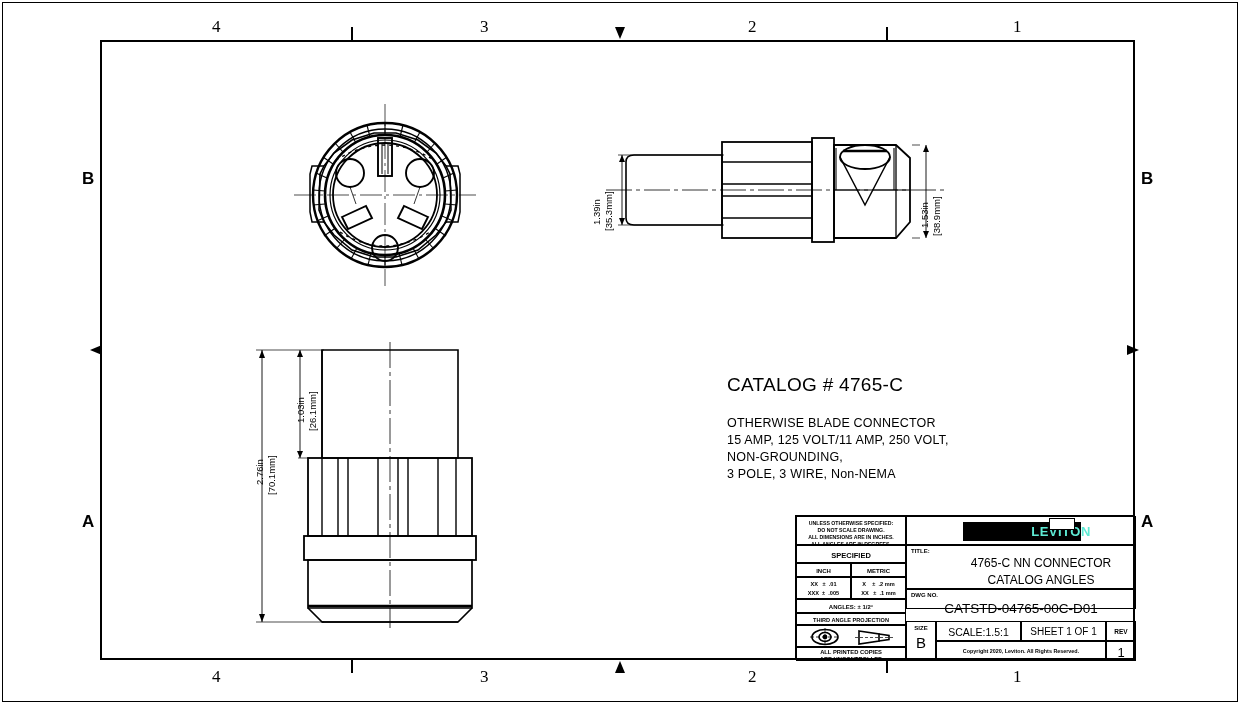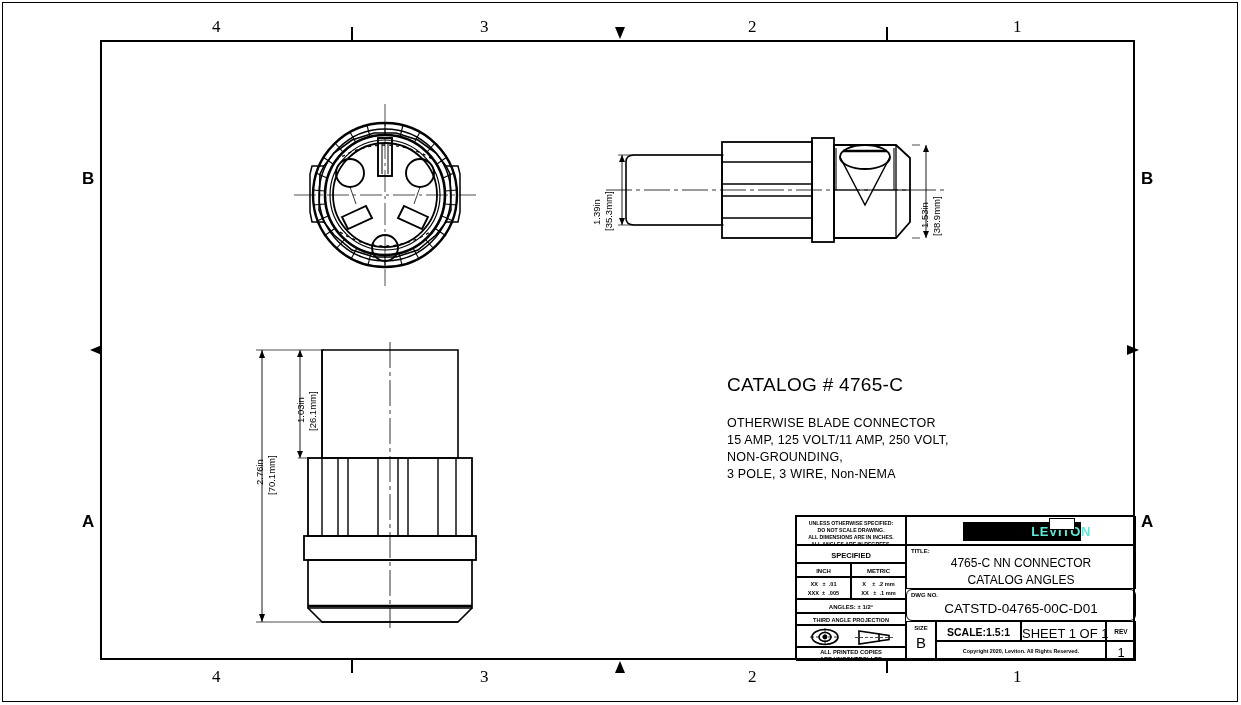--- a/index.html
+++ b/index.html
@@ -26,21 +26,21 @@
   .cat-title{font-size:19px;font-family:"Liberation Sans",sans-serif;letter-spacing:0.3px;}
   .cat-line{font-size:12.5px;font-family:"Liberation Sans",sans-serif;letter-spacing:0.2px;}
 
   
   .tb{position:absolute;left:795px;top:515px;width:340px;height:145px;border:1.6px solid #000;box-sizing:border-box;}
   .tb div{position:absolute;box-sizing:border-box;}
   .tb .cell{border:1.1px solid #000;}
   .tbtxt{position:absolute;white-space:pre;text-align:center;width:100%;}
   .tiny{font-size:5.2px;font-weight:bold;font-family:"Liberation Sans",sans-serif;letter-spacing:0px;}
   .sm{font-size:7.5px;font-weight:bold;font-family:"Liberation Sans",sans-serif;}
-  .md{font-size:12px;font-family:"Liberation Sans",sans-serif;}
+  .md{font-size:12px;font-family:"Liberation Sans",sans-serif;margin-left:20px;}
   .lg{font-size:13.5px;font-family:"Liberation Sans",sans-serif;}
 
   svg{display:block;}
   .arrow{position:absolute;}
 </style>
 </head>
 <body>
 
 <div id="sheet">
 
@@ -314,35 +314,35 @@
       </div>
       <div style="position:absolute;left:142px;top:1px;width:26px;height:12px;background:#fff;border:1.4px solid #000;"></div>
     </div>
 
     <div class="cell" style="left:110px;top:29px;width:230px;height:44px;">
       <div style="position:absolute;left:4px;top:2px;font-size:6px;font-weight:bold;font-family:'Liberation Sans',sans-serif;">TITLE:</div>
       <div class="tbtxt md" style="top:10px;">4765-C NN CONNECTOR</div>
       <div class="tbtxt md" style="top:27px;">CATALOG ANGLES</div>
     </div>
 
-    <div class="cell" style="left:110px;top:73px;width:230px;height:32px;border-radius:6px;">
+    <div class="cell" style="left:110px;top:73px;width:230px;height:20px;">
       <div style="position:absolute;left:4px;top:2px;font-size:6px;font-weight:bold;font-family:'Liberation Sans',sans-serif;">DWG NO.</div>
       <div class="tbtxt lg" style="top:11px;">CATSTD-04765-00C-D01</div>
     </div>
 
     <div class="cell" style="left:110px;top:105px;width:30px;height:40px;">
       <div class="tbtxt tiny" style="top:3px;font-size:6px;">SIZE</div>
       <div class="tbtxt" style="top:12px;font-size:15px;font-family:'Liberation Sans',sans-serif;">B</div>
     </div>
 
-    <div class="cell" style="left:140px;top:105px;width:85px;height:20px;font-weight:bold;">
+    <div class="cell" style="left:140px;top:105px;width:85px;height:20px;">
       <div class="tbtxt" style="top:4px;font-size:10.5px;font-family:'Liberation Sans',sans-serif;">SCALE:1.5:1</div>
     </div>
     <div class="cell" style="left:225px;top:105px;width:85px;height:20px;">
-      <div class="tbtxt" style="top:4px;font-size:13px;font-family:'Liberation Sans',sans-serif;">SHEET 1 OF 1</div>
+      <div class="tbtxt" style="top:4px;font-size:10px;font-family:'Liberation Sans',sans-serif;">SHEET 1 OF 1</div>
     </div>
     <div class="cell" style="left:310px;top:105px;width:30px;height:20px;">
       <div class="tbtxt tiny" style="top:6px;font-size:6.5px;">REV</div>
     </div>
     <div class="cell" style="left:310px;top:125px;width:30px;height:20px;">
       <div class="tbtxt" style="top:3px;font-size:13px;font-family:'Liberation Sans',sans-serif;">1</div>
     </div>
 
     <div class="cell" style="left:140px;top:125px;width:170px;height:20px;">
       <div class="tbtxt tiny" style="top:6px;font-size:5.4px;">Copyright 2020, Leviton. All Rights Reserved.</div>

